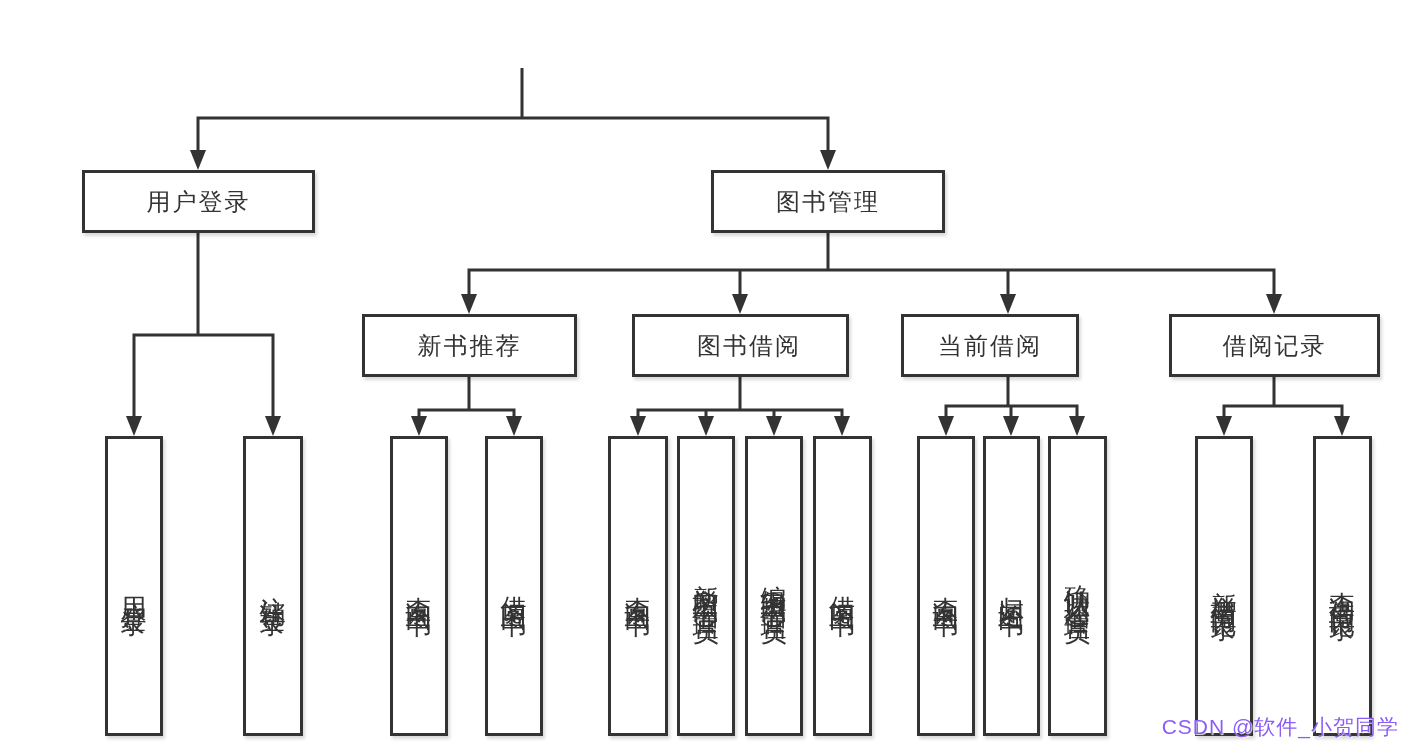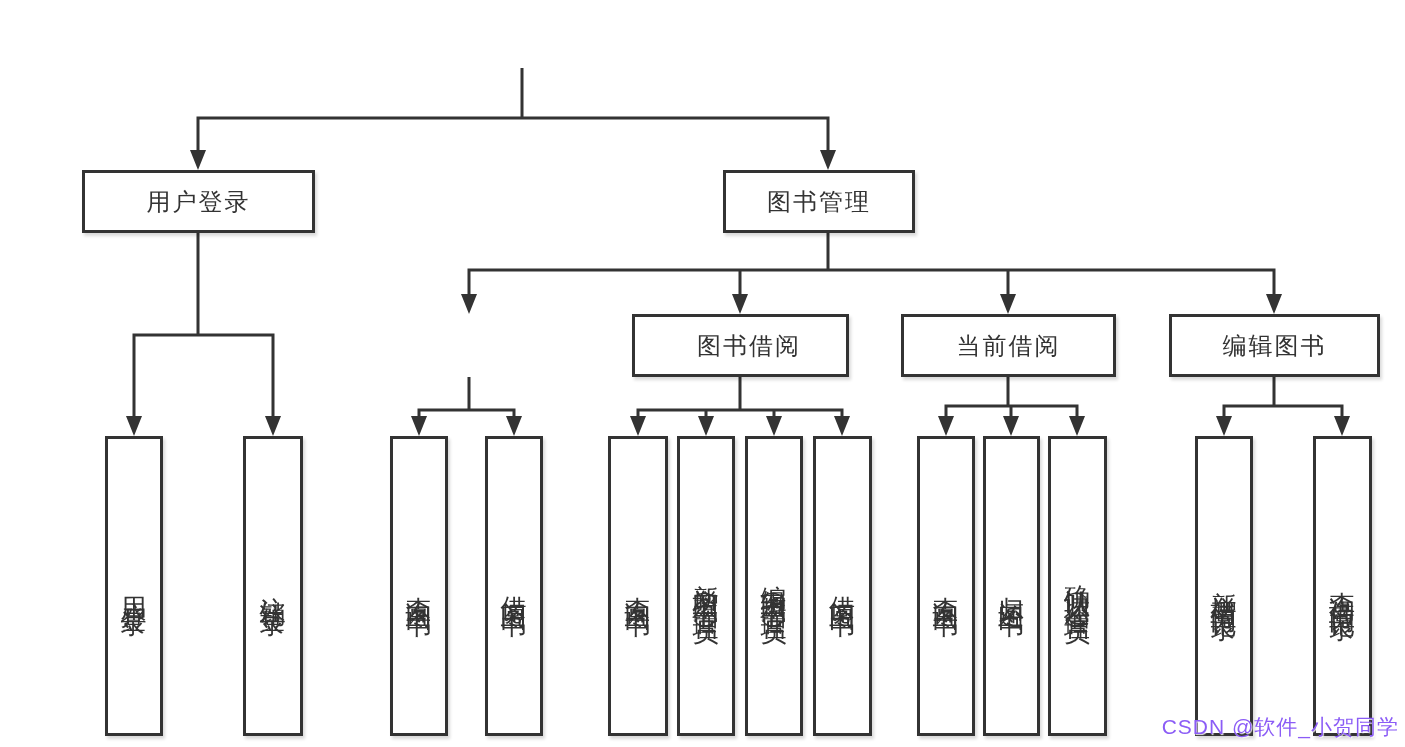--- a/index.html
+++ b/index.html
@@ -92,25 +92,26 @@
       <polygon points="938,416 954,416 946,436"></polygon>
       <polygon points="1003,416 1019,416 1011,436"></polygon>
       <polygon points="1069,416 1085,416 1077,436"></polygon>
       <polygon points="1216,416 1232,416 1224,436"></polygon>
       <polygon points="1334,416 1350,416 1342,436"></polygon>
     </g>
   </svg>
 
 
   <div class="node" style="left:82px; top:170px; width:233px; height:63px;">用户登录</div>
-  <div class="node" style="left:711px; top:170px; width:192px; height:63px;margin-left:12px;">图书管理</div>
+  <div class="node" style="left:711px; top:170px; width:234px; height:63px;">图书管理</div>
 
+  <div class="node" style="left:362px; top:314px; width:215px; height:63px;">新书推荐</div>
   <div class="node" style="left:632px; top:314px; width:217px; height:63px;padding-left:17px;">图书借阅</div>
-  <div class="node" style="left:901px; top:314px; width:215px; height:63px;">当前借阅</div>
-  <div class="node" style="left:1169px; top:314px; width:211px; height:63px;">编辑图书</div>
+  <div class="node" style="left:901px; top:314px; width:178px; height:63px;">当前借阅</div>
+  <div class="node" style="left:1169px; top:314px; width:211px; height:63px;">借阅记录</div>
 
   <div class="node leaf" style="left:105px; top:436px; width:58px; height:300px;">用户登录</div>
   <div class="node leaf" style="left:243px; top:436px; width:60px; height:300px;">注销登录</div>
 
   <div class="node leaf" style="left:390px; top:436px; width:58px; height:300px;">查询图书</div>
   <div class="node leaf" style="left:485px; top:436px; width:58px; height:300px;">借阅图书</div>
 
   <div class="node leaf" style="left:608px; top:436px; width:60px; height:300px;">查询图书</div>
   <div class="node leaf" style="left:677px; top:436px; width:58px; height:300px;">新增图书（管理员）</div>
   <div class="node leaf" style="left:745px; top:436px; width:58px; height:300px;">编辑图书（管理员）</div>

